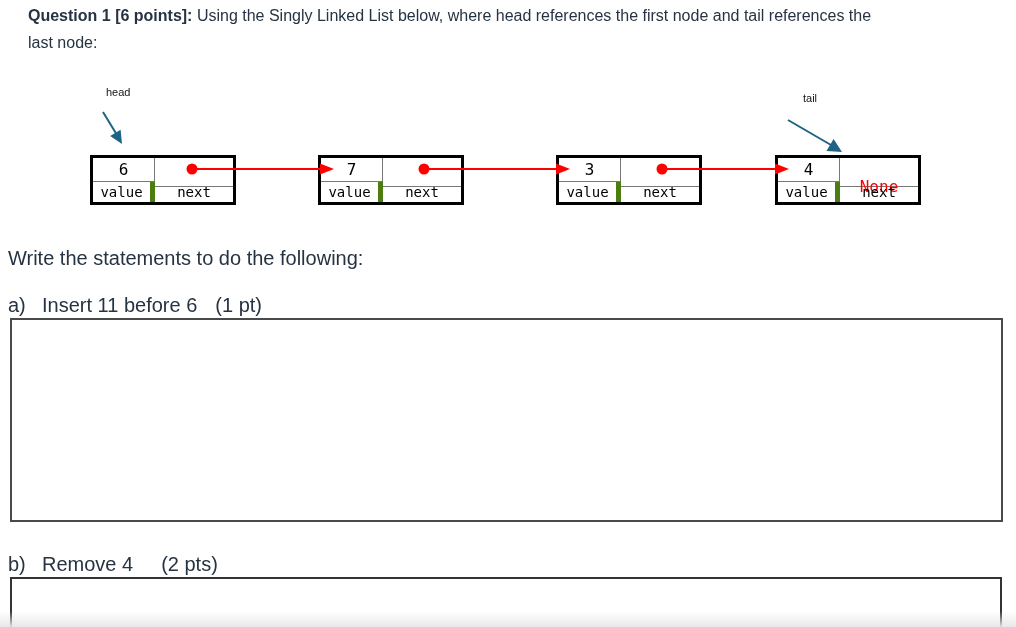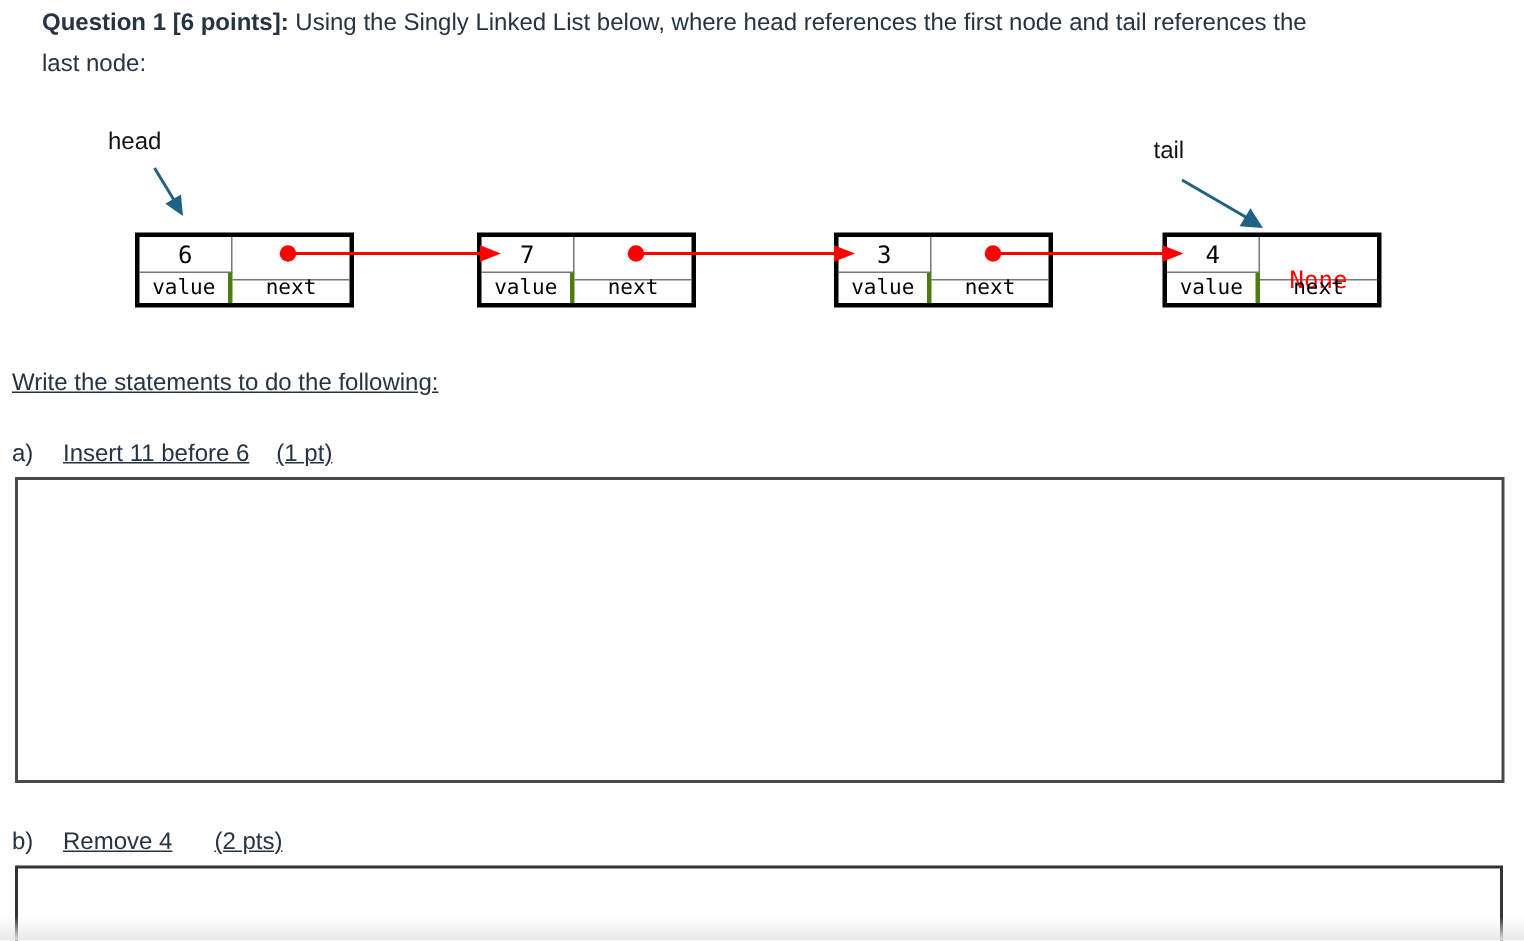--- a/index.html
+++ b/index.html
@@ -11,43 +11,43 @@
   }
   .abs{position:absolute;}
   
   .title-block{
     left:8px;top:2px;width:1004px;
     font-size:16px;line-height:27px;color:#263342;margin-left:20px;
   }
   .title-bold{font-weight:700;}
   
   .ref-label{
-    font-size:16px;color:#141414;font-weight:400;
+    font-size:11px;color:#141414;font-weight:400;margin-left:34px;
   }
   .node{
     position:absolute;top:155px;
     width:146px;height:50px;box-sizing:border-box;
     border:3px solid #000;background:#fff;
     display:grid;
     grid-template-columns:62px 1fr;
     grid-template-rows:24px 1fr;
   }
   .node .cell{
     display:flex;align-items:center;justify-content:center;
     font-family:"DejaVu Sans Mono",monospace;
     box-sizing:border-box;
   }
   .node .c-tl{border-right:1px solid #777;border-bottom:1px solid #777;font-size:16px;color:#000;}
   .node .c-tr{border-bottom:1px solid #777;font-size:16px;margin-top:28px;}
-  .node .c-bl{border-right:3px solid #4d7c0f;font-size:14px;color:#000;}
+  .node .c-bl{border-right:5px solid #4d7c0f;font-size:14px;color:#000;}
   .node .c-br{font-size:14px;color:#000;}
   .none-text{color:#ff0000;}
   svg.overlay{position:absolute;left:0;top:80px;pointer-events:none;}
   
-  .body-line{font-size:16px;color:#263342;white-space:nowrap;text-decoration:underline;}
+  .body-line{font-size:20px;color:#263342;white-space:nowrap;}
   .q-label{display:inline-block;width:34px;}
   .q-points-a{margin-left:18px;}
   .q-points-b{margin-left:28px;}
   .answer-box{
     position:absolute;left:10px;box-sizing:border-box;background:#fff;
   }
   .box-a{top:318px;width:993px;height:204px;border:2px solid #4a4a4a;}
   .box-b{top:577px;width:992px;height:70px;border:2px solid #333333;}
   .bottom-fade{
     left:0;bottom:0;width:1016px;height:16px;z-index:6;

